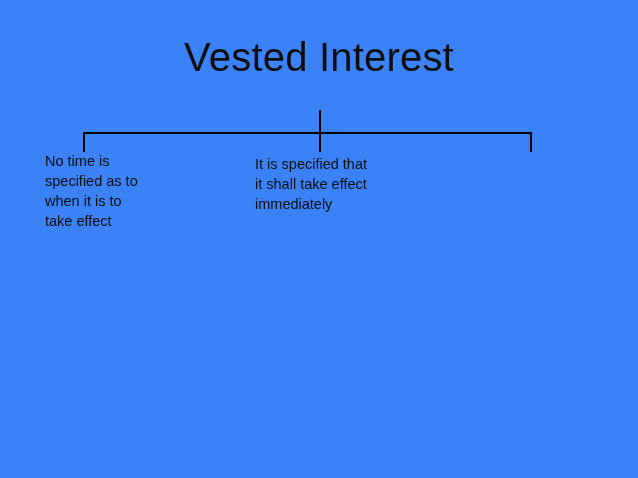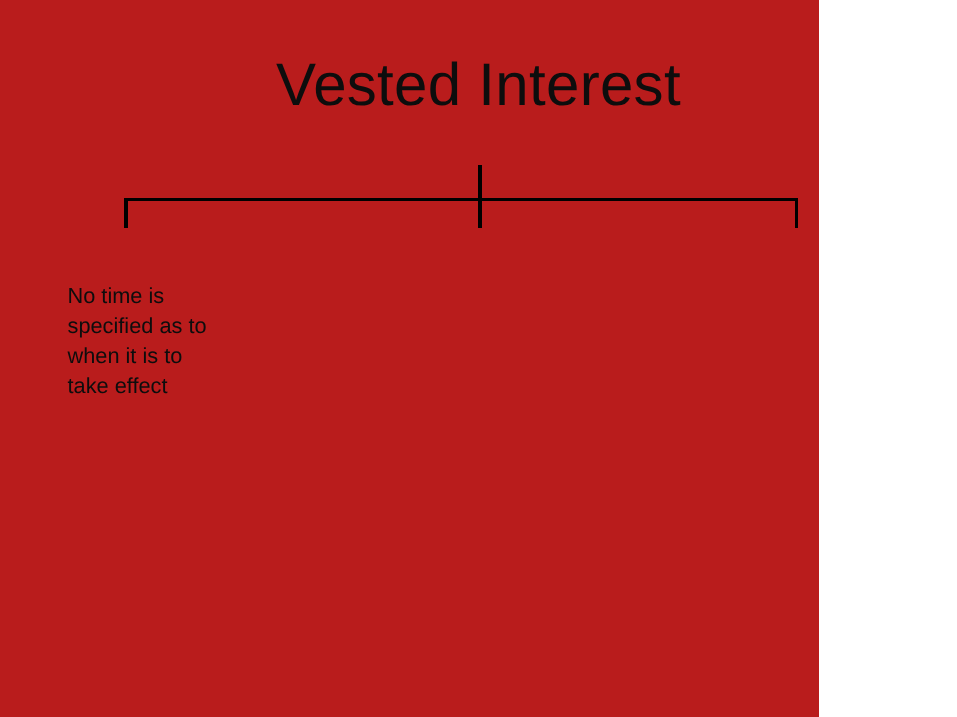--- a/index.html
+++ b/index.html
@@ -9,23 +9,23 @@
   }
   body {
     width: 638px;
     height: 478px;
     background: #ffffff;
     font-family: "Liberation Sans", sans-serif;
     overflow: hidden;
   }
   #slide {
     position: relative;
-    width: 546px;
+    width: 638px;
     height: 478px;
-    background: #b91c1c;
+    background: #3b82f6;
   }
 
   
   .slide-title {
     position: absolute;
     left: 0;
     top: 33px;
     width: 638px;
     text-align: center;
     font-size: 40px;
@@ -47,21 +47,20 @@
   }
 
   
   .branch-text {
     position: absolute;
     font-size: 14.5px;
     line-height: 20px;
     color: #0d0d0d;
     font-weight: 400;
     white-space: pre-line;
-    margin-top: 37px;
   }
   .branch-left {
     left: 45px;
     top: 151px;
     width: 130px;
   }
   .branch-middle {
     left: 255px;
     top: 154px;
     width: 150px;
@@ -88,15 +87,18 @@
     <line x1="84" y1="132" x2="84" y2="152" stroke="#000000" stroke-width="2.4" shape-rendering="crispEdges"></line>
 
     <line x1="531" y1="132" x2="531" y2="152" stroke="#000000" stroke-width="2.4" shape-rendering="crispEdges"></line>
   </svg>
 
   <div class="branch-text branch-left">No time is
 specified as to
 when it is to
 take effect</div>
 
+  <div class="branch-text branch-middle">It is specified that
+it shall take effect
+immediately</div>
 
 
 </div>
 
 </body></html>

